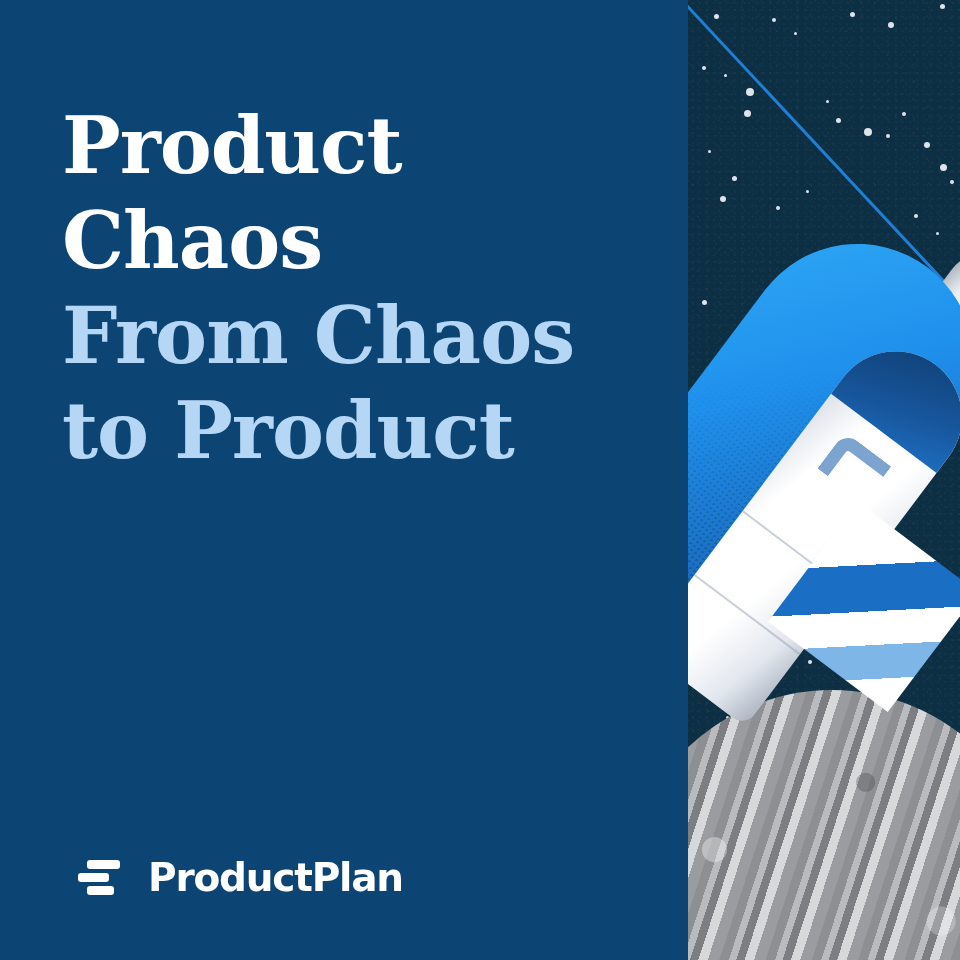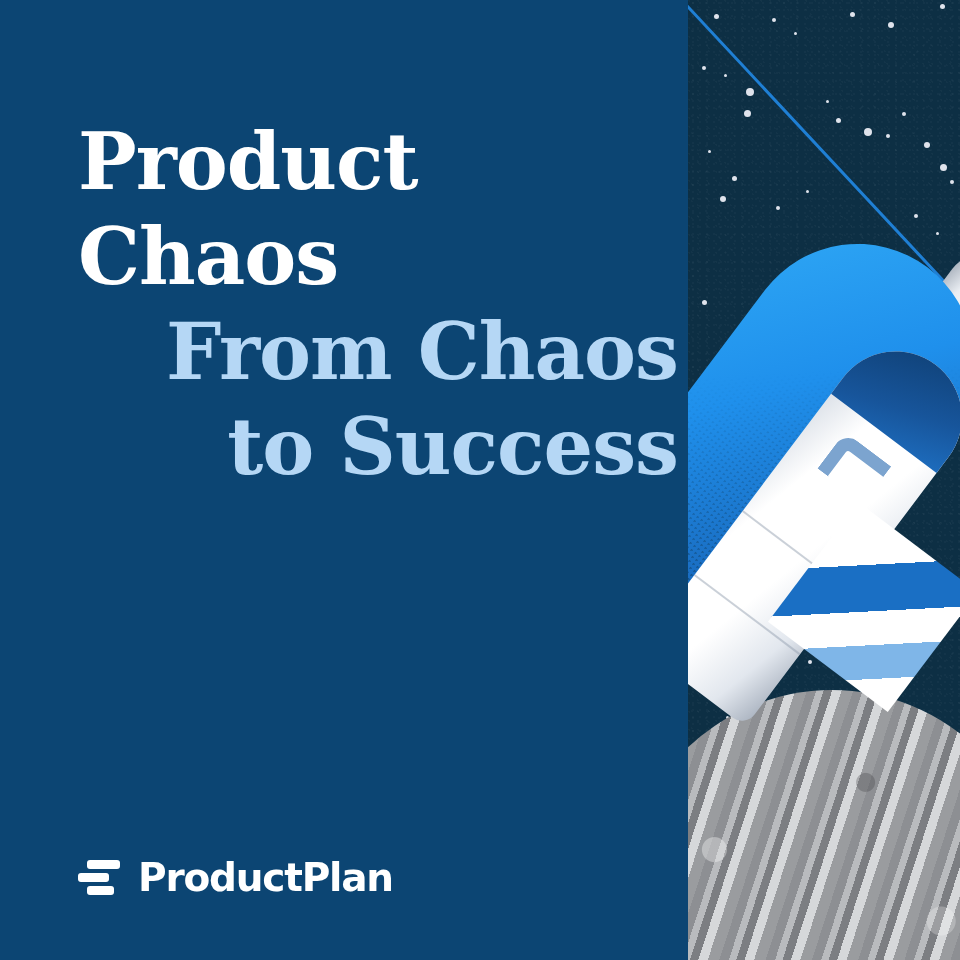--- a/index.html
+++ b/index.html
@@ -121,28 +121,28 @@
 
   
   .headline{
     position:absolute;left:62px;top:98px;
     width:600px;
     font-family:"DejaVu Serif", serif;
     font-weight:700;
     font-size:78px;
     line-height:95px;
     letter-spacing:-1px;
-    margin:16px;
+    margin:0;
   }
   .headline .l1{display:block;color:#ffffff;}
-  .headline .l2{display:block;color:#b5d7f5;text-align:right;}
+  .headline .l2{display:block;color:#b5d7f5;}
 
   .logo{
     position:absolute;left:78px;top:858px;
-    display:flex;align-items:flex-end;gap:18px;
+    display:flex;align-items:flex-end;gap:28px;
   }
   .logo-mark{position:relative;width:42px;height:40px;}
   .logo-mark i{position:absolute;display:block;background:#ffffff;border-radius:3px;height:9px;}
   .logo-mark i.b1{top:2px;left:9px;width:33px;}
   .logo-mark i.b2{top:15px;left:0px;width:31px;}
   .logo-mark i.b3{top:28px;left:9px;width:27px;}
   .logo-word{
     color:#ffffff;
     font-family:"DejaVu Sans", sans-serif;
     font-weight:700;
@@ -247,21 +247,21 @@
 
       <div class="part tail" style="left:196px;top:336px;transform:rotate(37deg);"></div>
 
     </div>
   </div>
 
   <h1 class="headline">
     <span class="l1">Product</span>
     <span class="l1">Chaos</span>
     <span class="l2">From Chaos</span>
-    <span class="l2">to Success</span>
+    <span class="l2">to Product</span>
   </h1>
 
   <div class="logo">
     <span class="logo-mark">
       <i class="b1"></i>
         <i class="b2"></i>
         <i class="b3"></i>
     </span>
     <span class="logo-word">ProductPlan</span>
   </div>

